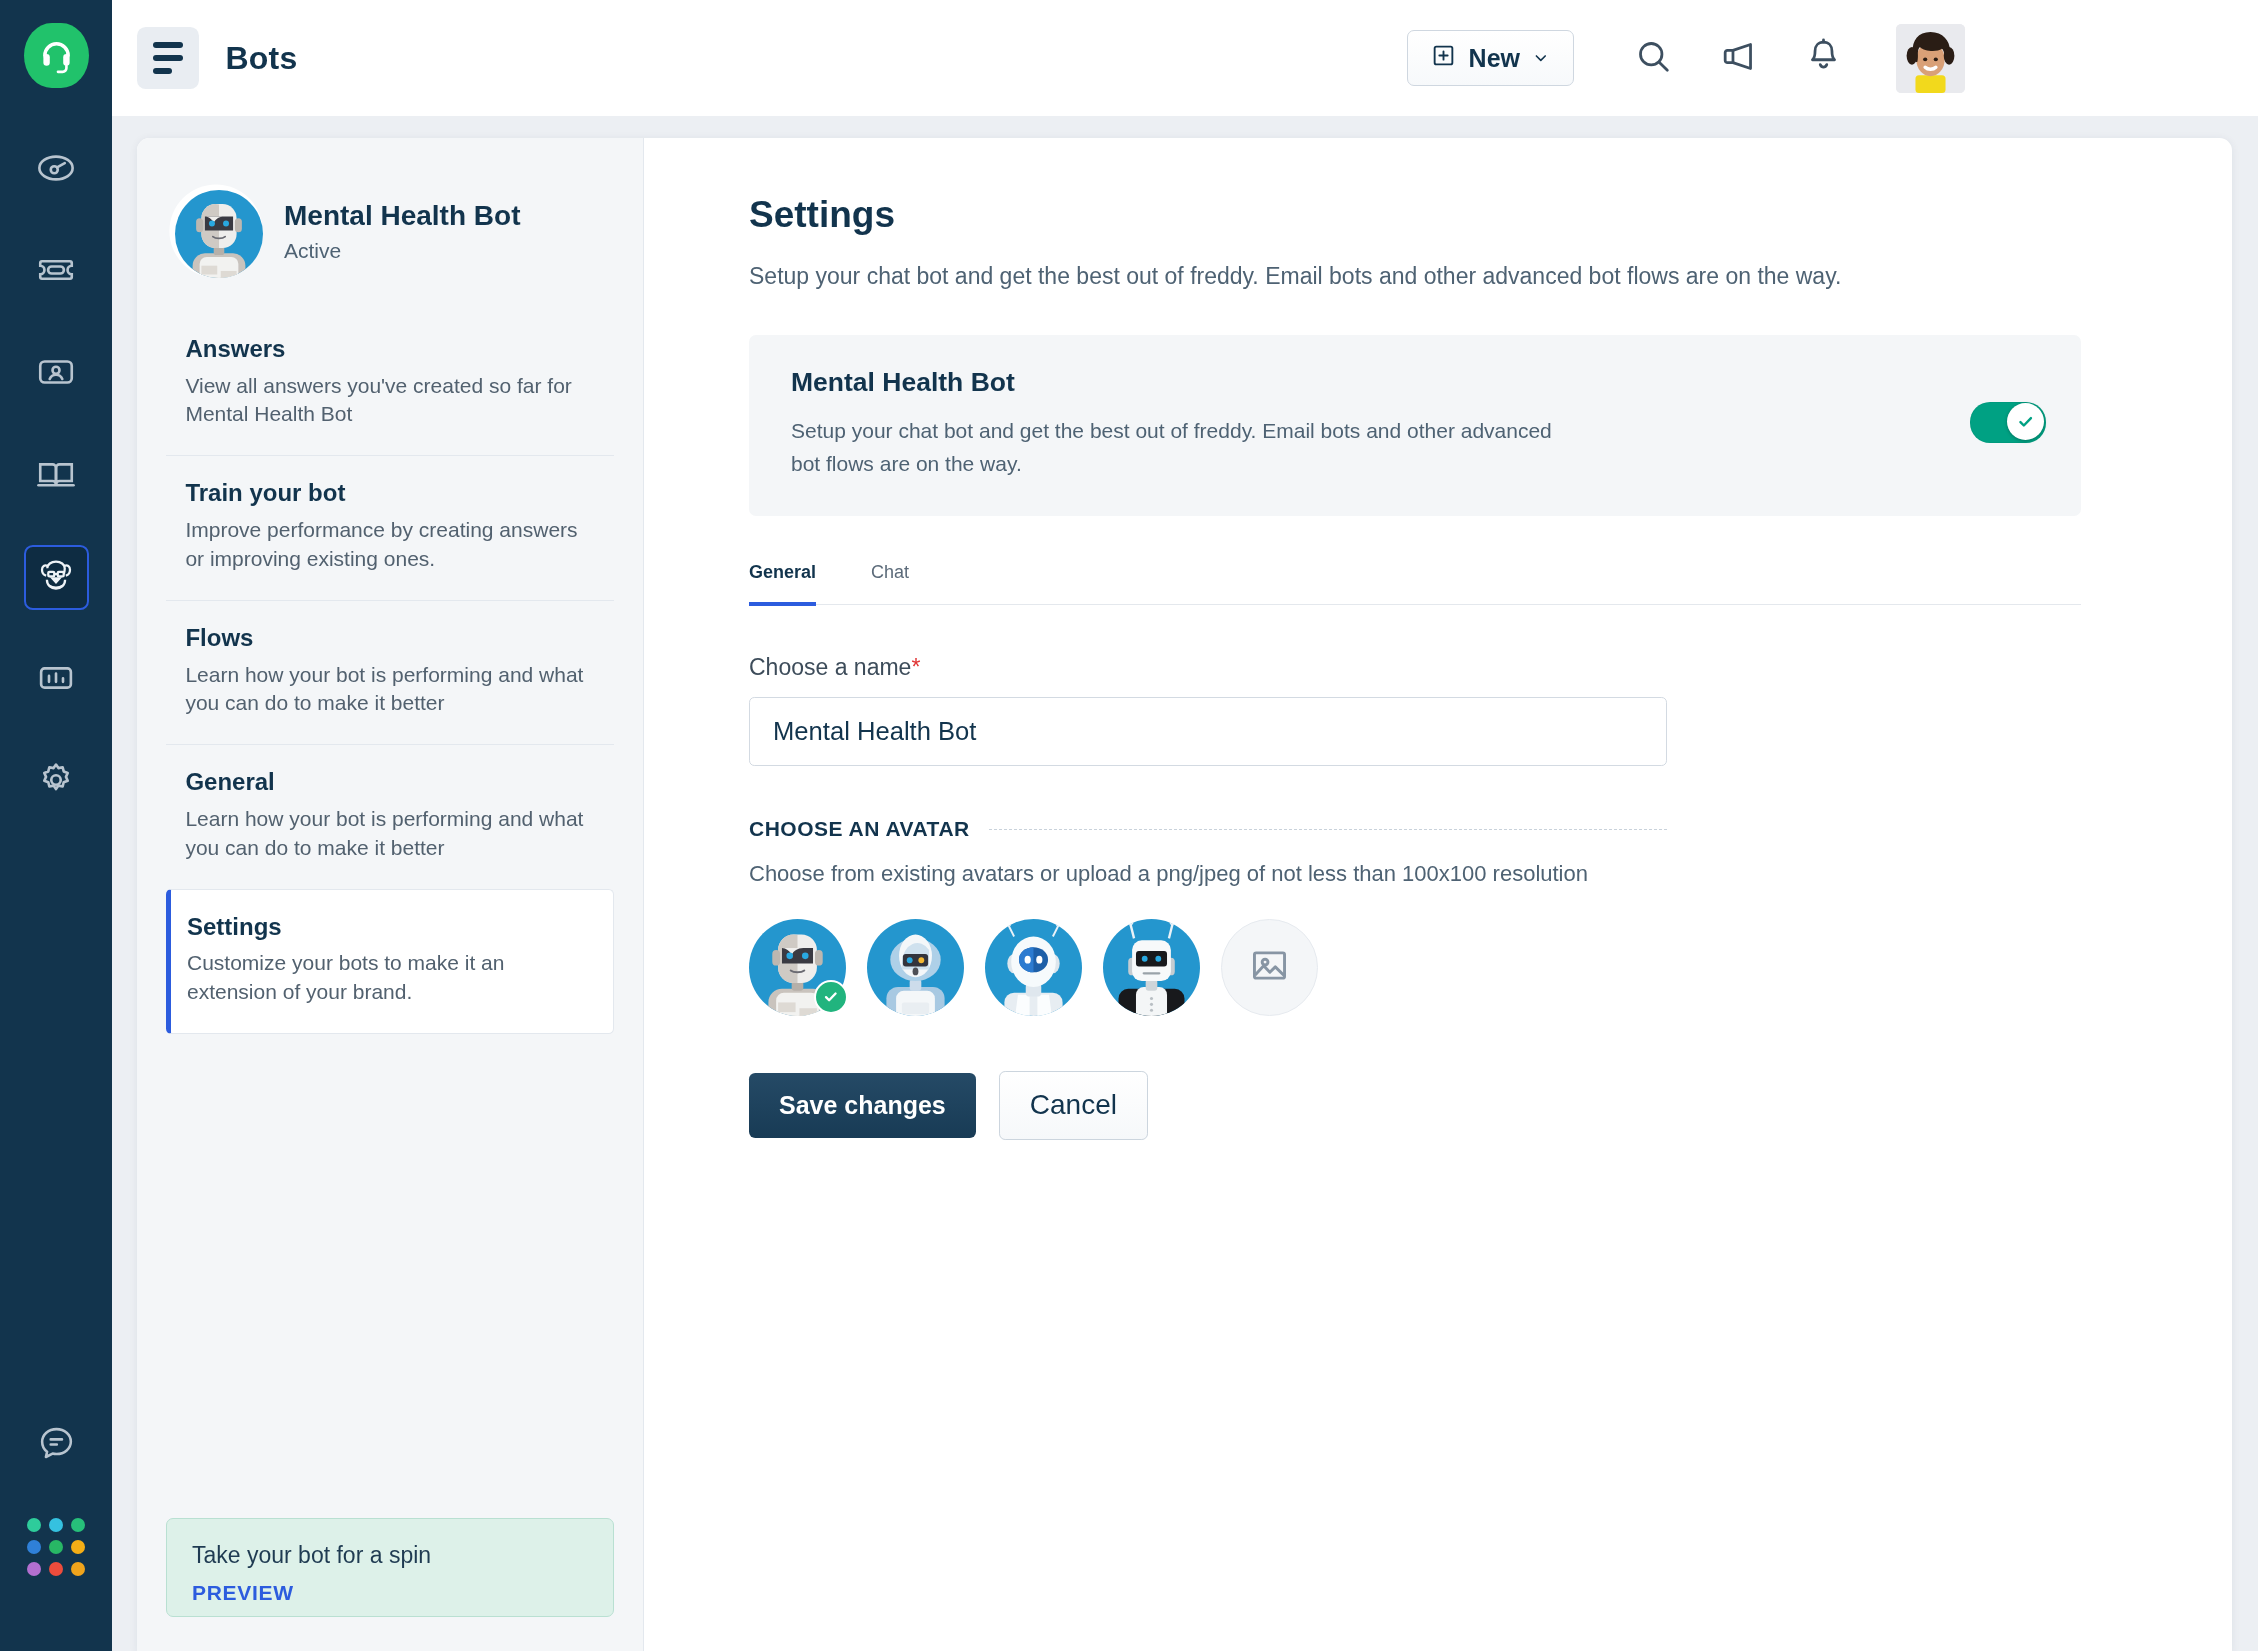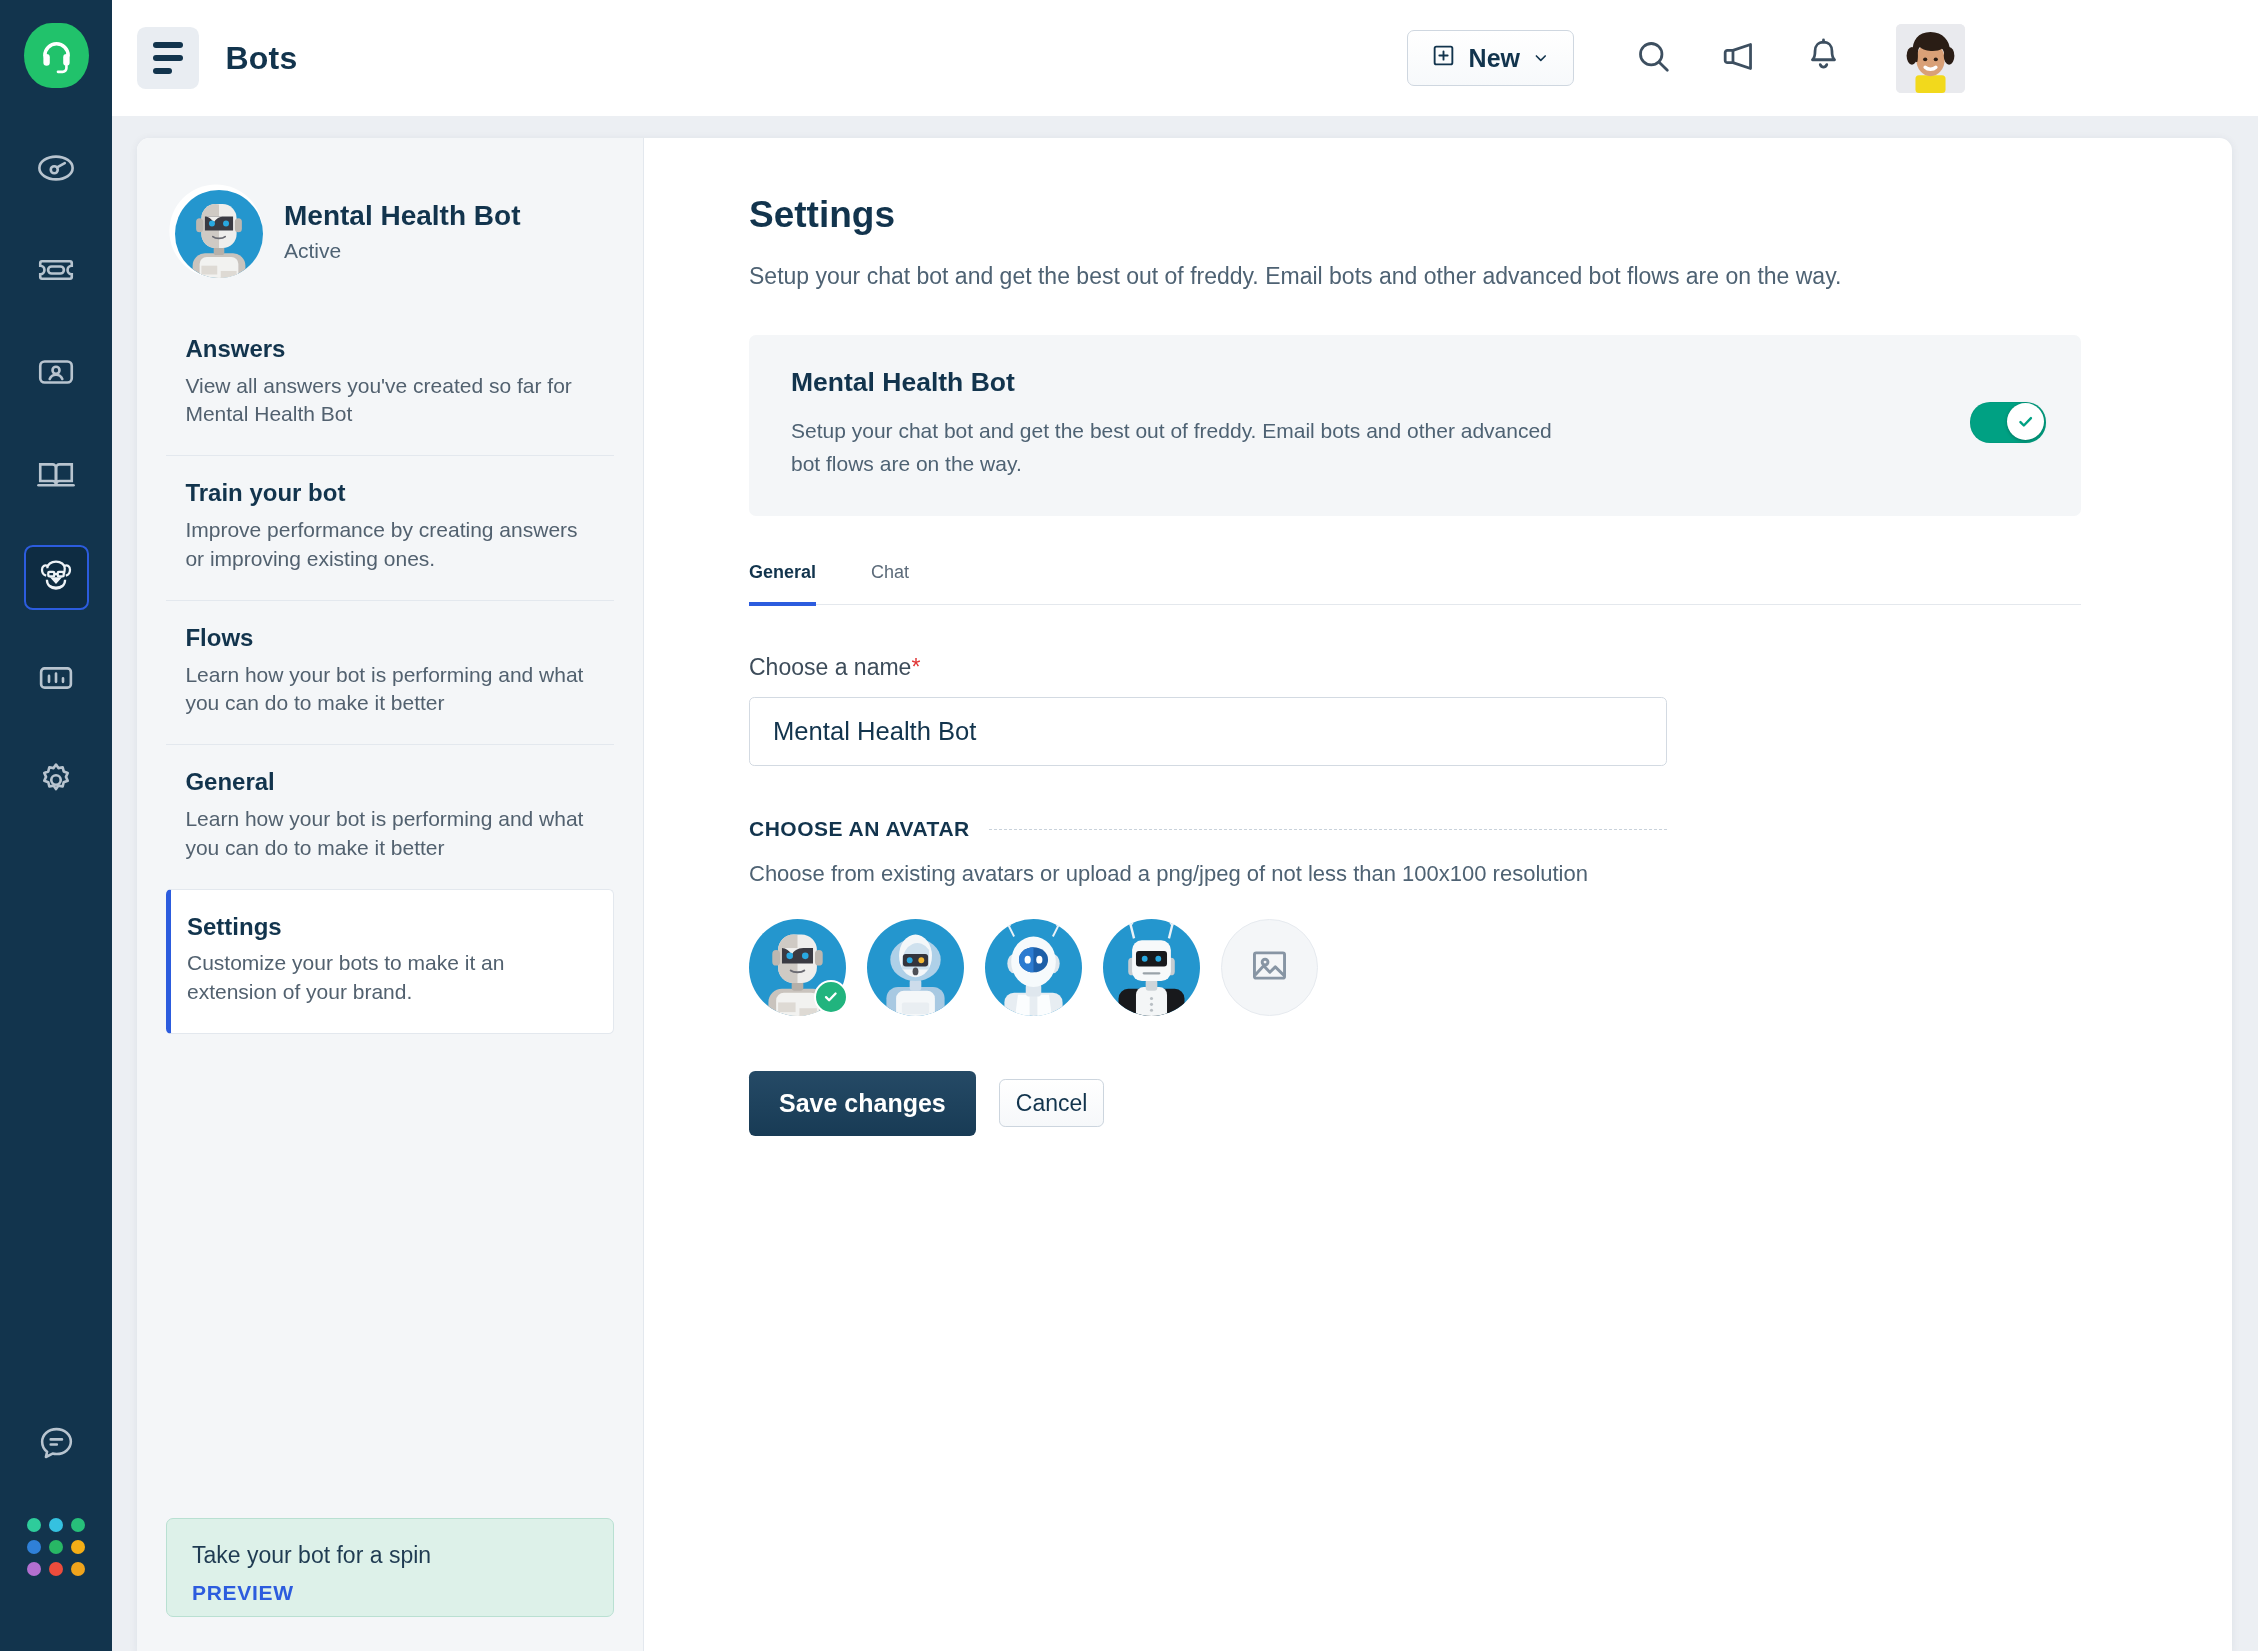--- a/index.html
+++ b/index.html
@@ -203,23 +203,23 @@
   }
 
   .btn-row { margin-top: 55px; display: flex; gap: 23px; align-items: center; }
   .btn-primary {
     height: 65px; padding: 0 30px; border-radius: 6.2px; border: none;
     background: linear-gradient(#254a66,#183b55);
     color: #fff; font-size: 25px; font-weight: 700; cursor: pointer;
     font-family: "Liberation Sans", sans-serif;
   }
   .btn-secondary {
-    height: 48px; padding: 0 16px; border-radius: 6.2px;
+    height: 69px; padding: 0 30px; border-radius: 6.2px;
     border: 1.3px solid #ccd5de; background: linear-gradient(#ffffff,#f6f8fa);
-    color: #12344d; font-size: 23px; cursor: pointer;
+    color: #12344d; font-size: 28px; cursor: pointer;
     font-family: "Liberation Sans", sans-serif;
   }
 </style>
 </head>
 <body>
 
 <div class="rail">
   <div class="rail-logo">
     <svg width="35" height="39" viewBox="0 0 24 26" fill="none">
       <path d="M4 13a8 8 0 0 1 16 0" stroke="#fff" stroke-width="2.4" stroke-linecap="round"></path>

